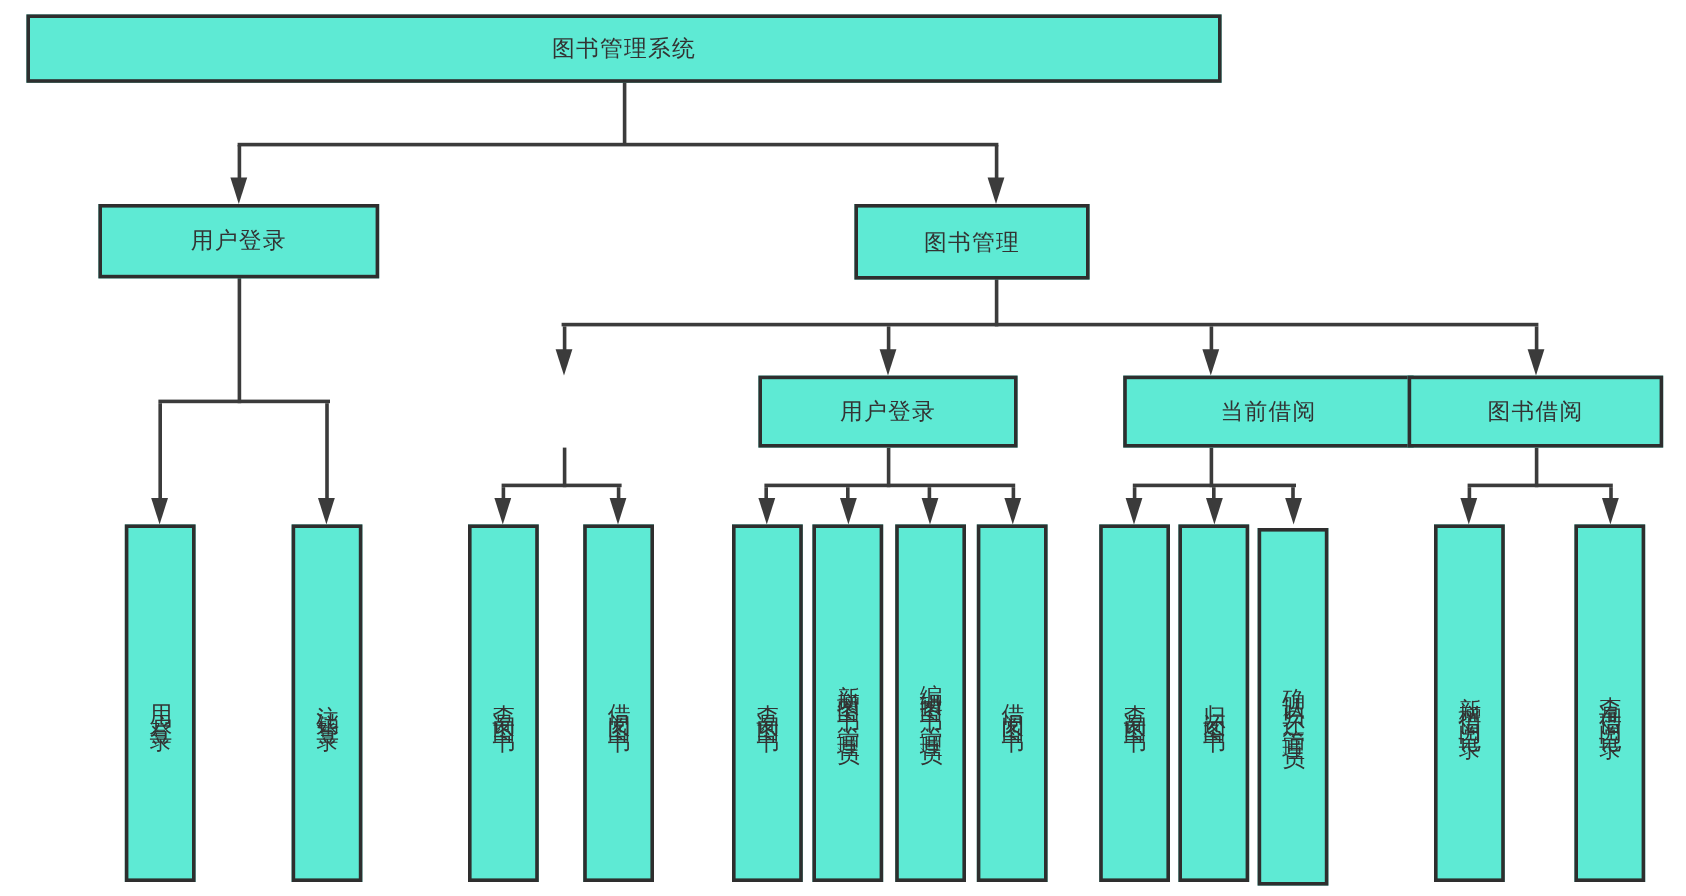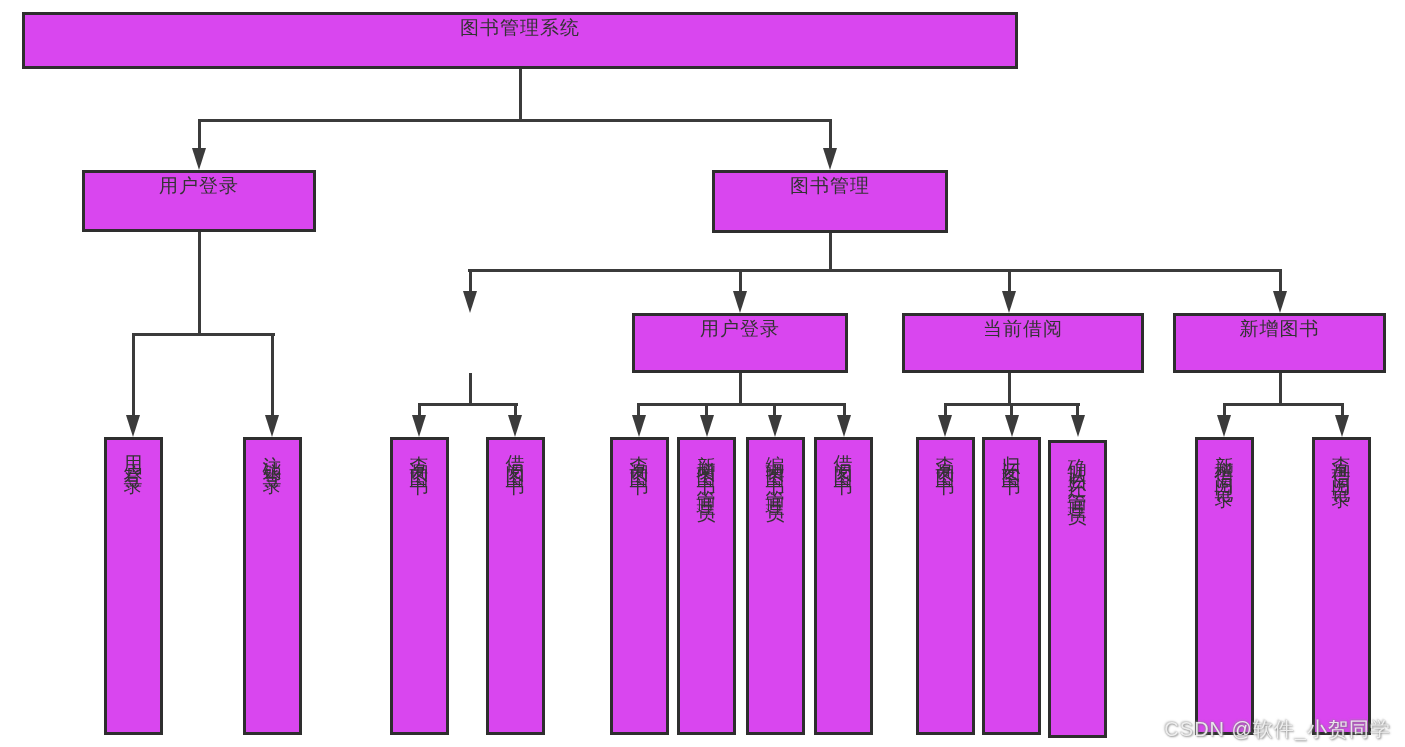--- a/index.html
+++ b/index.html
@@ -1,22 +1,22 @@
 <!DOCTYPE html>
 <html><head>
 <meta charset="utf-8">
 <style>
   html,body{margin:0;padding:0;background:#fff;}
   #canvas{
     position:relative;width:1405px;height:747px;background:#ffffff;
     font-family:"Liberation Sans",sans-serif;overflow:hidden;
   }
   .box{
-    position:absolute;background:#d946ef;border:3px solid #2e2e2e;
-    box-sizing:border-box;display:flex;align-items:flex-start;justify-content:center;
+    position:absolute;background:#5eead4;border:3px solid #2e2e2e;
+    box-sizing:border-box;display:flex;align-items:center;justify-content:center;
     color:#333333;font-size:19px;letter-spacing:1px;
   }
   .box.vbox{font-size:19px;}
   .vtext{
     writing-mode:vertical-rl;text-orientation:mixed;
     letter-spacing:7px;line-height:1;white-space:nowrap;
   }
   .hline{position:absolute;height:3px;background:#3b3b3b;}
   .vline{position:absolute;width:3px;background:#3b3b3b;}
   .arrow{
@@ -95,32 +95,32 @@
   <div class="vline" style="left:1341px;top:406px;height:11px;"></div>
   <div class="arrow" style="left:1335px;top:415px;"></div>
 
   <div class="box" style="left:22px;top:12px;width:996px;height:57px;">
     <span>图书管理系统</span>
   </div>
 
   <div class="box" style="left:82px;top:170px;width:234px;height:62px;">
     <span>用户登录</span>
   </div>
-  <div class="box" style="left:712px;top:170px;width:236px;height:63px;">
+  <div class="box" style="left:712px;top:170px;width:196px;height:63px;">
     <span>图书管理</span>
   </div>
 
   <div class="box" style="left:632px;top:313px;width:216px;height:60px;">
     <span>用户登录</span>
   </div>
-  <div class="box" style="left:902px;top:313px;width:242px;height:60px;">
+  <div class="box" style="left:936px;top:313px;width:242px;height:60px;">
     <span>当前借阅</span>
   </div>
   <div class="box" style="left:1173px;top:313px;width:213px;height:60px;">
-    <span>新增图书</span>
+    <span>图书借阅</span>
   </div>
 
   <div class="box vbox" style="left:104px;top:437px;width:59px;height:298px;">
     <span class="vtext">用户登录</span>
   </div>
   <div class="box vbox" style="left:243px;top:437px;width:59px;height:298px;">
     <span class="vtext">注销登录</span>
   </div>
   <div class="box vbox" style="left:390px;top:437px;width:59px;height:298px;">
     <span class="vtext">查询图书</span>
@@ -149,15 +149,14 @@
   <div class="box vbox" style="left:1048px;top:440px;width:59px;height:298px;">
     <span class="vtext">确认归还（管理员）</span>
   </div>
   <div class="box vbox" style="left:1195px;top:437px;width:59px;height:298px;">
     <span class="vtext">新增借阅记录</span>
   </div>
   <div class="box vbox" style="left:1312px;top:437px;width:59px;height:298px;">
     <span class="vtext">查询借阅记录</span>
   </div>
 
-  <div class="watermark">CSDN @软件_小贺同学</div>
 
 </div>
 
 </body></html>

